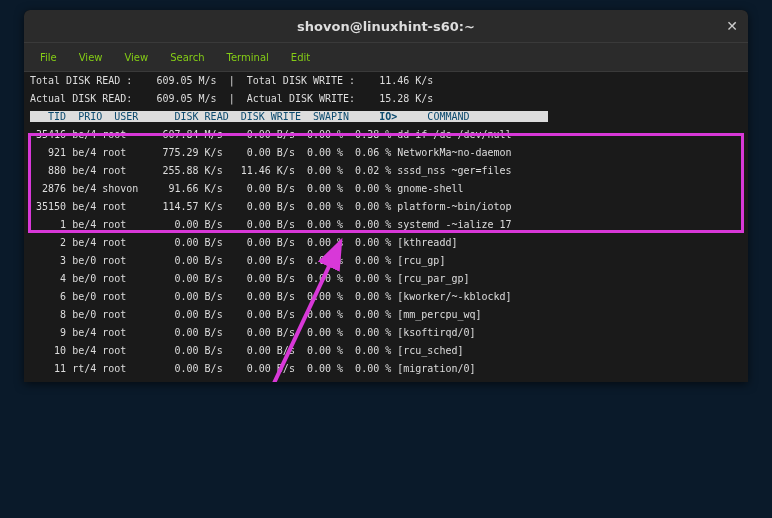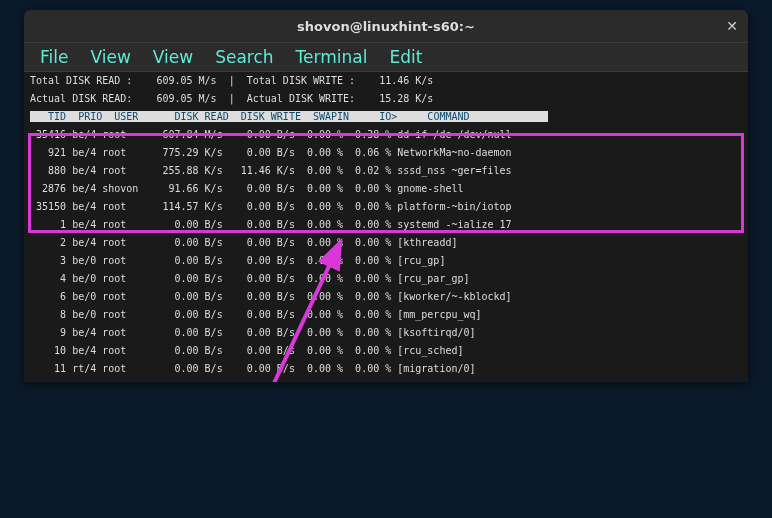--- a/index.html
+++ b/index.html
@@ -53,22 +53,22 @@
   .menubar {
     height: 28px;
     background: #2b2b2b;
     display: flex;
     align-items: center;
     padding: 0 6px;
     gap: 2px;
     border-bottom: 1px solid #3a3a3a;
   }
   .menu-item {
-    color: #5eead4;
-    font-size: 17px;
+    color: #84cc16;
+    font-size: 10px;
     padding: 3px 10px;
     cursor: pointer;
   }
   .terminal {
     background: #1a1a1a;
     color: #ddd;
     font-family: "DejaVu Sans Mono", "Liberation Mono", "Courier New", monospace;
     font-size: 10px;
     line-height: 18px;
     padding: 0 6px;
@@ -80,21 +80,21 @@
     position: absolute;
     border: 3px solid #d838d8;
     pointer-events: none;
     box-sizing: border-box;
   }
   .hdr-inv {
     background: #ddd;
     color: #0c4a6e;
   }
   .bold {
-    font-weight: normal;
+    font-weight: bold;
   }
   .arrow {
     position: absolute;
     pointer-events: none;
   }
 </style>
 </head>
 <body>
 
 <div class="window">

